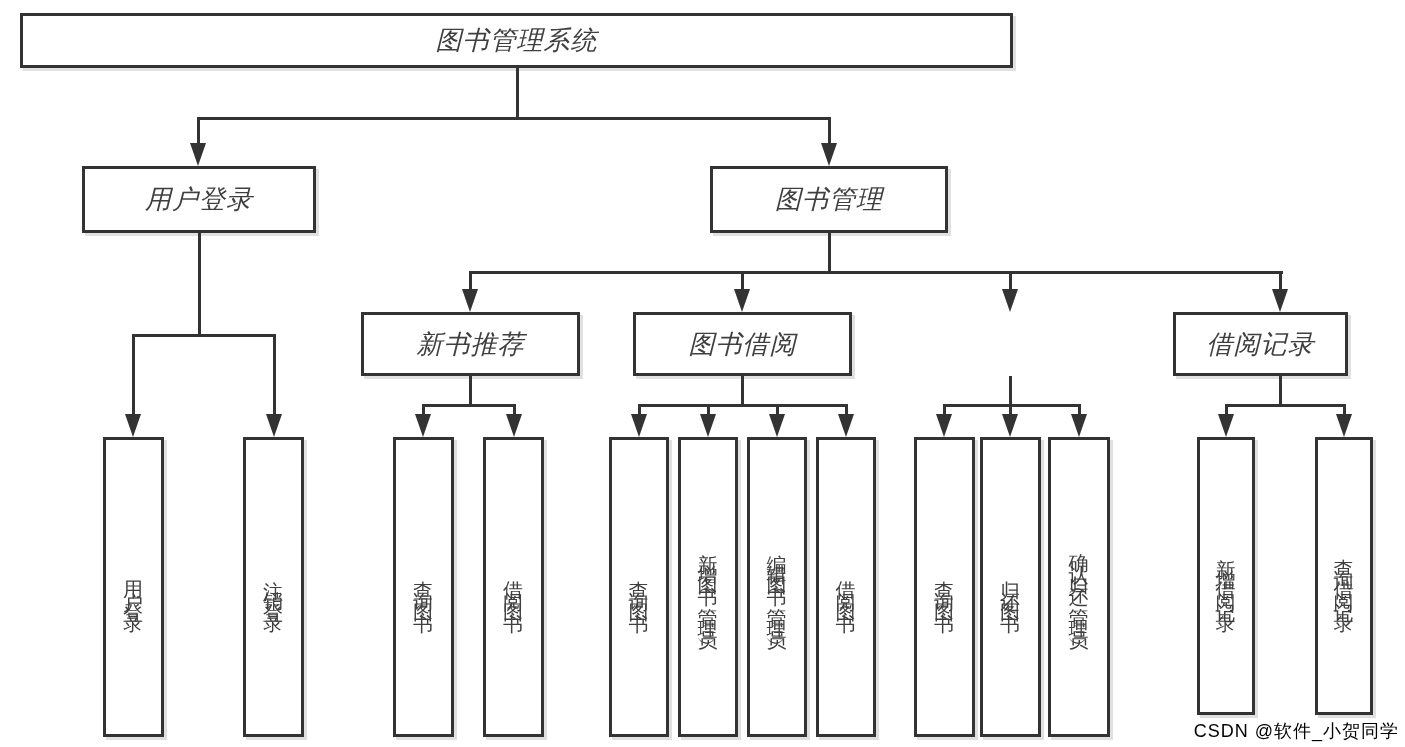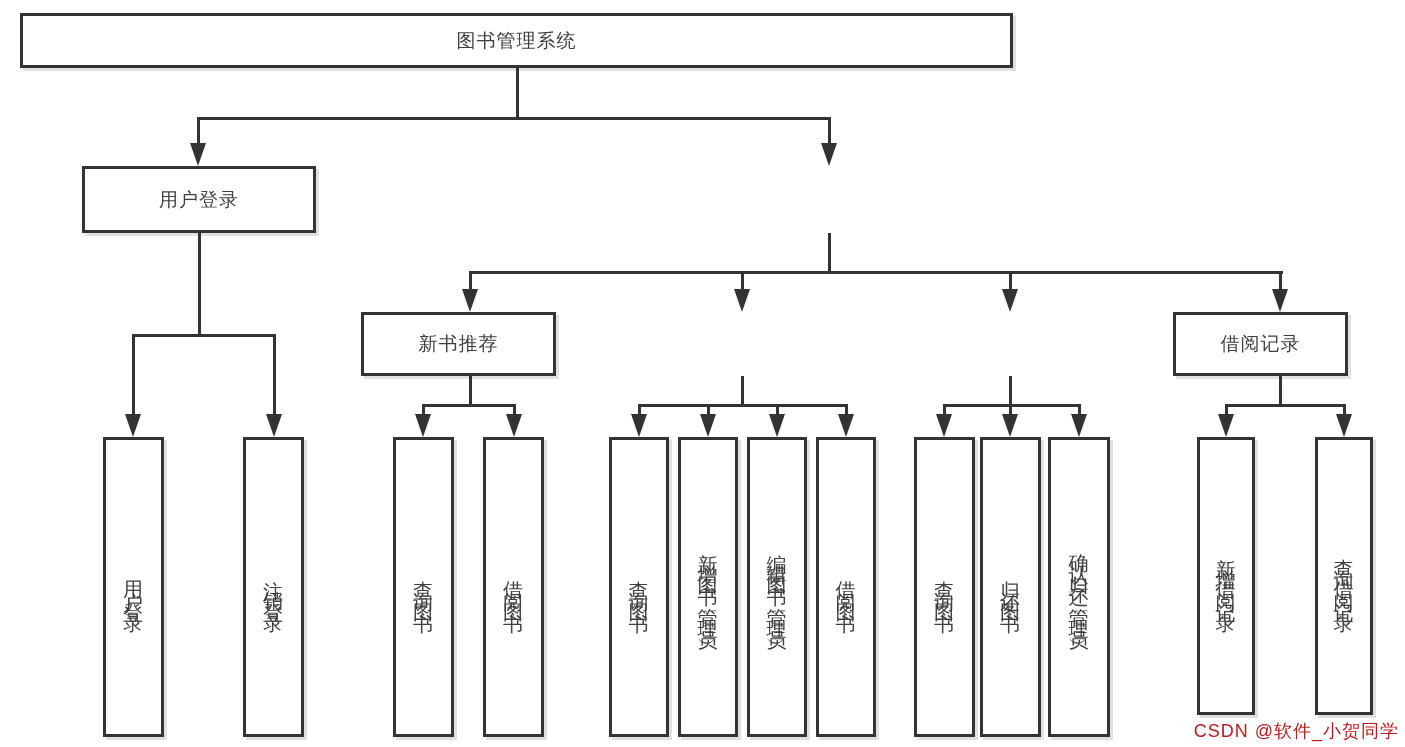--- a/index.html
+++ b/index.html
@@ -16,23 +16,24 @@
     position:absolute;
     box-sizing:border-box;
     background:#ffffff;
     border:3px solid #333333;
     display:flex;
     align-items:center;
     justify-content:center;
     box-shadow:3px 3px 0 rgba(0,0,0,0.12);
   }
   .hbox span{
-    font-size:19px;
+    font-size:26px;
     letter-spacing:1px;
     white-space:nowrap;
+    font-style:italic;
   }
   .vbox .vtext{
     writing-mode:vertical-rl;
     text-orientation:mixed;
     font-size:20px;
     letter-spacing:11px;
     line-height:1;
   }
   .line{position:absolute;background:#333333;}
   .line.v{width:3px;}
@@ -42,40 +43,46 @@
     width:0;height:0;
     border-left:8px solid transparent;
     border-right:8px solid transparent;
     border-top:23px solid #333333;
   }
   #watermark{
     position:absolute;
     right:6px;
     bottom:4px;
     font-size:18px;
-    color:#b91c1c;
+    color:#000000;
     letter-spacing:1px;
     white-space:nowrap;
   }
 </style>
 </head>
 <body>
 
 <div id="canvas">
 
   <div class="box hbox" style="left:20px;top:13px;width:993px;height:55px">
     <span>图书管理系统</span>
   </div>
 
   <div class="box hbox" style="left:82px;top:166px;width:234px;height:67px">
     <span>用户登录</span>
   </div>
+  <div class="box hbox" style="left:710px;top:166px;width:238px;height:67px">
+    <span>图书管理</span>
+  </div>
 
-  <div class="box hbox" style="left:361px;top:312px;width:195px;height:64px">
+  <div class="box hbox" style="left:361px;top:312px;width:219px;height:64px">
     <span>新书推荐</span>
+  </div>
+  <div class="box hbox" style="left:633px;top:312px;width:219px;height:64px">
+    <span>图书借阅</span>
   </div>
   <div class="box hbox" style="left:1173px;top:312px;width:175px;height:64px">
     <span>借阅记录</span>
   </div>
 
   <div class="box vbox" style="left:103px;top:437px;width:61px;height:300px">
     <span class="vtext">用户登录</span>
   </div>
   <div class="box vbox" style="left:243px;top:437px;width:61px;height:300px">
     <span class="vtext">注销登录</span>

